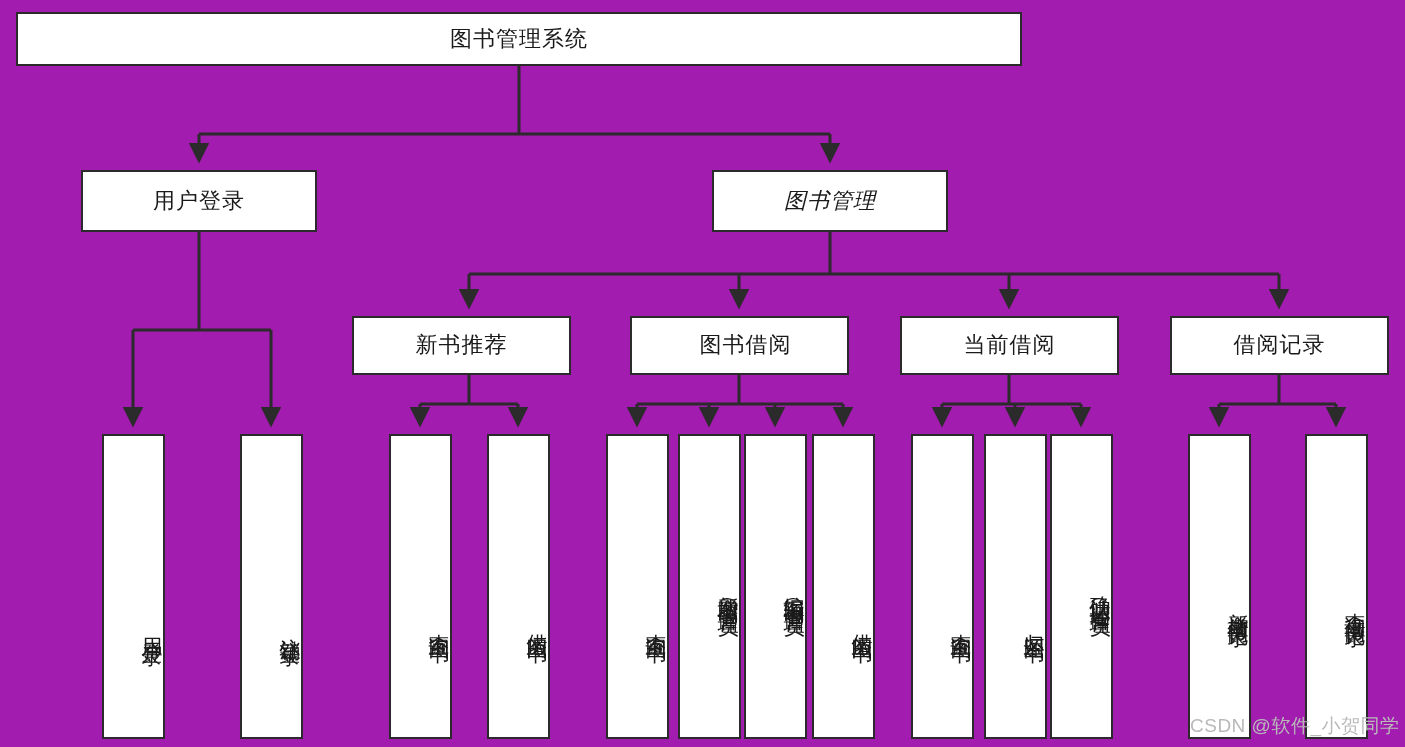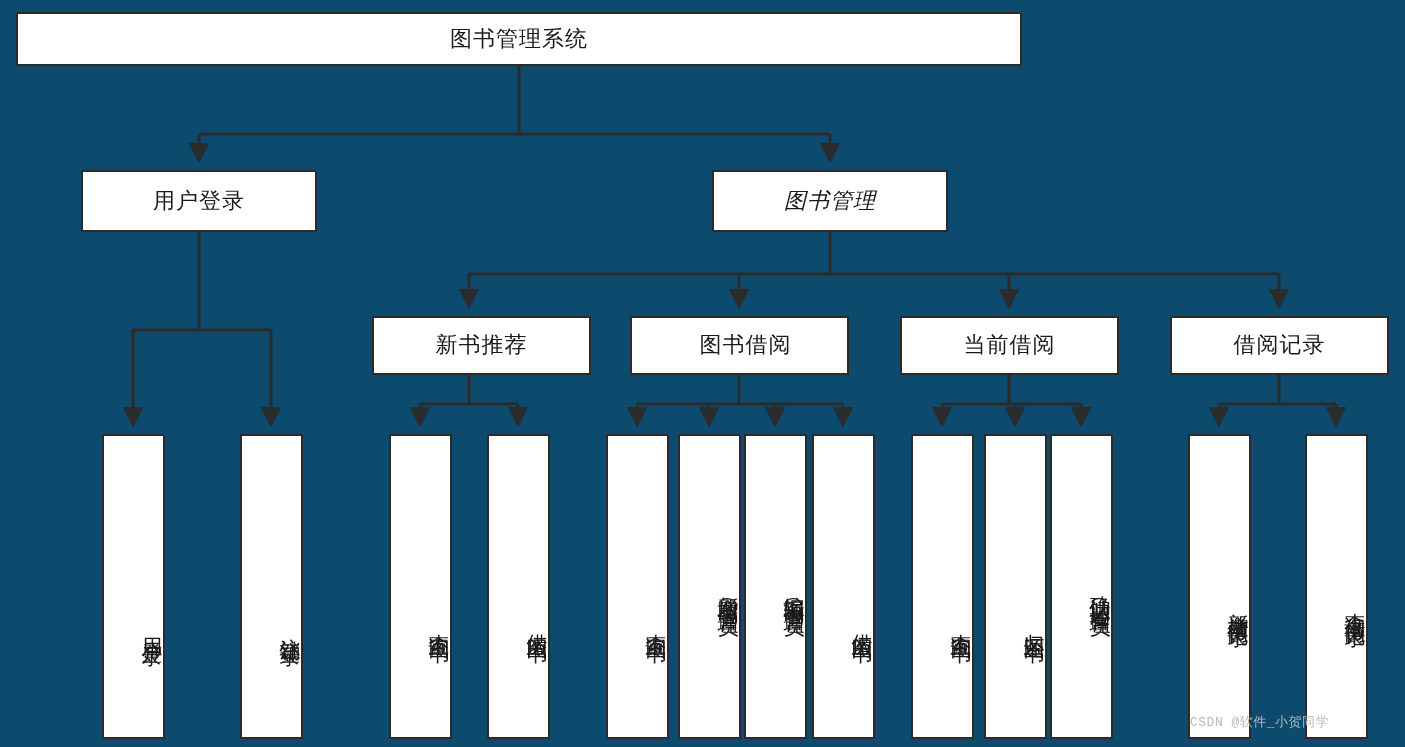--- a/index.html
+++ b/index.html
@@ -7,21 +7,21 @@
     padding: 0;
     background: #ffffff;
   }
   body {
     font-family: "Liberation Sans", "DejaVu Sans", sans-serif;
   }
   #canvas {
     position: relative;
     width: 1405px;
     height: 747px;
-    background: #0c4a6e;
+    background: #a21caf;
     overflow: hidden;
   }
   #wires {
     position: absolute;
     left: 0;
     top: 0;
     width: 1405px;
     height: 747px;
   }
   .node {
@@ -48,26 +48,25 @@
     align-items: flex-start;
     justify-content: center;
     padding-top: 6px;
     line-height: 1.05;
   }
   .node.vert.pad-top {
     padding-top: 12px;
   }
   .watermark {
     position: absolute;
-    font-size: 13px;
+    font-size: 19px;
     color: #b9b9b9;
     letter-spacing: 0.5px;
     white-space: nowrap;
     pointer-events: none;
-    font-family: Liberation Mono, monospace;
   }
 </style>
 </head>
 <body>
 
 <div id="canvas">
 
   <svg id="wires" viewBox="0 0 1405 747" xmlns="http://www.w3.org/2000/svg">
     <defs>
       <marker id="arrow" viewBox="0 0 12 12" refX="10" refY="6" markerWidth="7" markerHeight="7" orient="auto-start-reverse">
@@ -116,21 +115,21 @@
       <path d="M 1219 404 L 1219 424" marker-end="url(#arrow)"></path>
       <path d="M 1336 404 L 1336 424" marker-end="url(#arrow)"></path>
     </g>
   </svg>
 
   <div class="node horiz" style="left:16px; top:12px; width:1006px; height:54px;">图书管理系统</div>
 
   <div class="node horiz" style="left:81px; top:170px; width:236px; height:62px;">用户登录</div>
   <div class="node horiz" style="left:712px; top:170px; width:236px; height:62px;font-style:italic;">图书管理</div>
 
-  <div class="node horiz" style="left:372px; top:316px; width:219px; height:59px;">新书推荐</div>
+  <div class="node horiz" style="left:352px; top:316px; width:219px; height:59px;">新书推荐</div>
   <div class="node horiz" style="left:630px; top:316px; width:219px; height:59px;padding-left:12px;">图书借阅</div>
   <div class="node horiz" style="left:900px; top:316px; width:219px; height:59px;">当前借阅</div>
   <div class="node horiz" style="left:1170px; top:316px; width:219px; height:59px;">借阅记录</div>
 
   <div class="node vert" style="left:102px; top:434px; width:63px; height:305px; padding-top:80px;">用户登录</div>
   <div class="node vert" style="left:240px; top:434px; width:63px; height:305px; padding-top:80px;">注销登录</div>
 
   <div class="node vert" style="left:389px; top:434px; width:63px; height:305px; padding-top:72px;">查询图书</div>
   <div class="node vert" style="left:487px; top:434px; width:63px; height:305px; padding-top:72px;">借阅图书</div>
 

